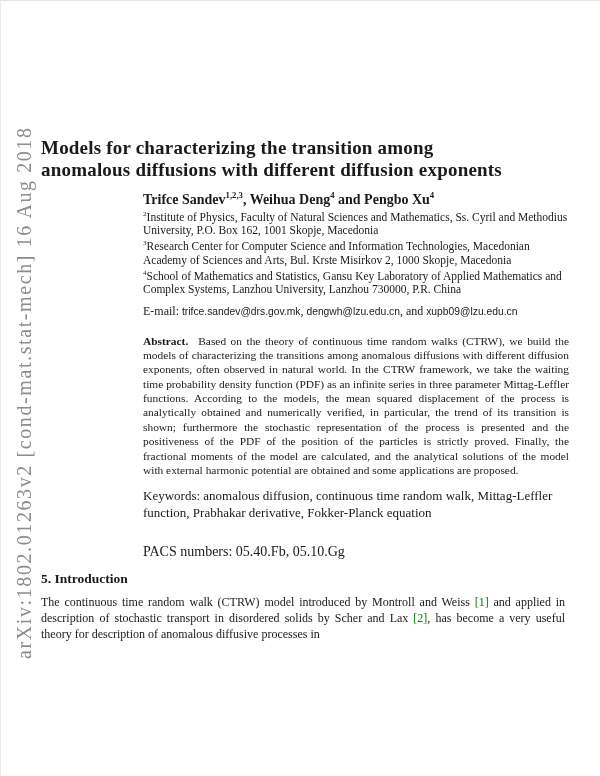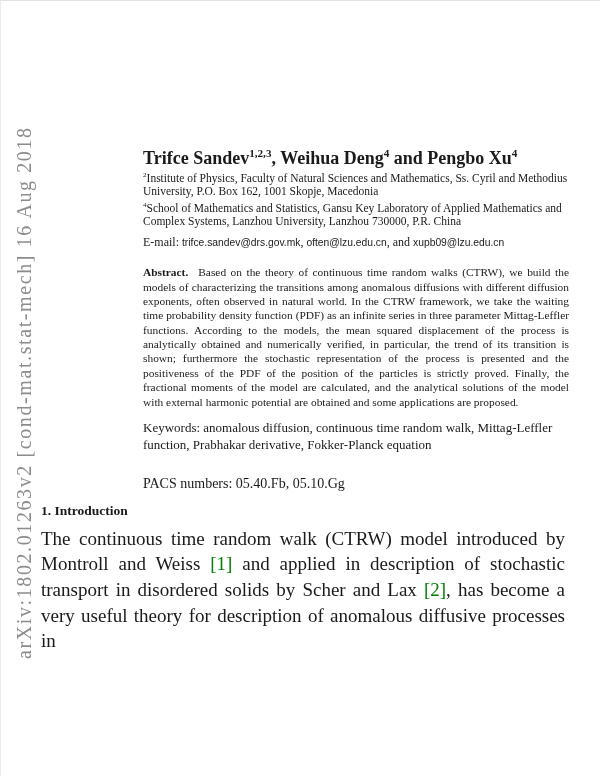--- a/index.html
+++ b/index.html
@@ -27,71 +27,73 @@
   }
   .content { padding:136px 34px 0 40px; }
   .title {
     font-size:19px;
     font-weight:bold;
     line-height:1.15;
     width:474px;
     letter-spacing:0.2px;
   }
   .indent { margin-left:102px; }
-  .authors { margin-top:11px; font-size:18px; font-weight:bold; }
+  .authors { margin-top:11px; font-size:14px; font-weight:bold; }
   sup { font-size:0.62em; line-height:0; }
   .affil { margin-top:3px; font-size:11.5px; line-height:1.16; width:426px; }
   .email-line { margin-top:7px; font-size:12px; line-height:1.25; width:426px; }
   .mono { font-family:Liberation Sans, sans-serif; font-size:10.3px; }
   .abstract { margin-top:15px; font-size:11.4px; line-height:1.26; width:426px; text-align:justify; }
   .abstract-label { font-weight:bold; margin-right:10px; }
   .keywords { margin-top:11px; font-size:13px; line-height:1.3; width:426px; }
   .fig-note { margin-top:13px; font-size:11.4px; }
   .pacs { margin-top:22px; font-size:14px; }
   .section-heading { margin-top:11px; font-size:13.5px; font-weight:bold; }
-  .body-par { margin-top:7px; font-size:19px; line-height:1.35; text-align:justify; width:524px; }
+  .body-par { margin-top:7px; font-size:12px; line-height:1.35; text-align:justify; width:524px; }
   .cite { color:#007F00; cursor:pointer; }
 </style>
 </head>
 <body>
 
 <div class="page">
 
   <div class="arxiv-banner" style="color: rgb(140, 140, 140);">arXiv:1802.01263v2 [cond-mat.stat-mech] 16 Aug 2018</div>
 
   <div class="content">
 
+    <h1 class="title">Models for characterizing the transition among anomalous diffusions with different diffusion exponents</h1>
 
     <div class="indent">
 
       <div class="authors">
         <span>Trifce Sandev</span><sup>1,2,3</sup><span>, </span><span>Weihua Deng</span><sup>4</sup><span> and </span><span>Pengbo Xu</span><sup>4</sup>
       </div>
 
 
       <div class="affil"><sup>2</sup><span>Institute of Physics, Faculty of Natural Sciences and Mathematics, Ss. Cyril and Methodius University, P.O. Box 162, 1001 Skopje, Macedonia</span></div>
 
+      <div class="affil"><sup>3</sup><span>Research Center for Computer Science and Information Technologies, Macedonian Academy of Sciences and Arts, Bul. Krste Misirkov 2, 1000 Skopje, Macedonia</span></div>
 
       <div class="affil"><sup>4</sup><span>School of Mathematics and Statistics, Gansu Key Laboratory of Applied Mathematics and Complex Systems, Lanzhou University, Lanzhou 730000, P.R. China</span></div>
 
       <div class="email-line">
-        <span>E-mail: </span><span class="mono">trifce.sandev@drs.gov.mk</span><span>, </span><span class="mono">often@lzu.edu.cn</span><span>, and </span><span class="mono">xupb09@lzu.edu.cn</span>
+        <span>E-mail: </span><span class="mono">trifce.sandev@drs.gov.mk</span><span>, </span><span class="mono">dengwh@lzu.edu.cn</span><span>, and </span><span class="mono">xupb09@lzu.edu.cn</span>
       </div>
 
       <div class="abstract">
         <span class="abstract-label">Abstract.</span><span>Based on the theory of continuous time random walks (CTRW), we build the models of characterizing the transitions among anomalous diffusions with different diffusion exponents, often observed in natural world. In the CTRW framework, we take the waiting time probability density function (PDF) as an infinite series in three parameter Mittag-Leffler functions. According to the models, the mean squared displacement of the process is analytically obtained and numerically verified, in particular, the trend of its transition is shown; furthermore the stochastic representation of the process is presented and the positiveness of the PDF of the position of the particles is strictly proved. Finally, the fractional moments of the model are calculated, and the analytical solutions of the model with external harmonic potential are obtained and some applications are proposed.</span>
       </div>
 
       <div class="keywords">Keywords: anomalous diffusion, continuous time random walk, Mittag-Leffler function, Prabhakar derivative, Fokker-Planck equation</div>
 
 
       <div class="pacs">PACS numbers: 05.40.Fb, 05.10.Gg</div>
 
     </div>
 
-    <h2 class="section-heading">1. Introduction</h2>
+    <h2 class="section-heading">5. Introduction</h2>
 
     <p class="body-par">
       <span>The continuous time random walk (CTRW) model introduced by Montroll and Weiss </span><span class="cite" style="color: rgb(0, 127, 0);">[1]</span><span> and applied in description of stochastic transport in disordered solids by Scher and Lax </span><span class="cite" style="color: rgb(0, 127, 0);">[2]</span><span>, has become a very useful theory for description of anomalous diffusive processes in</span>
     </p>
 
   </div>
 </div>
 
 </body></html>

